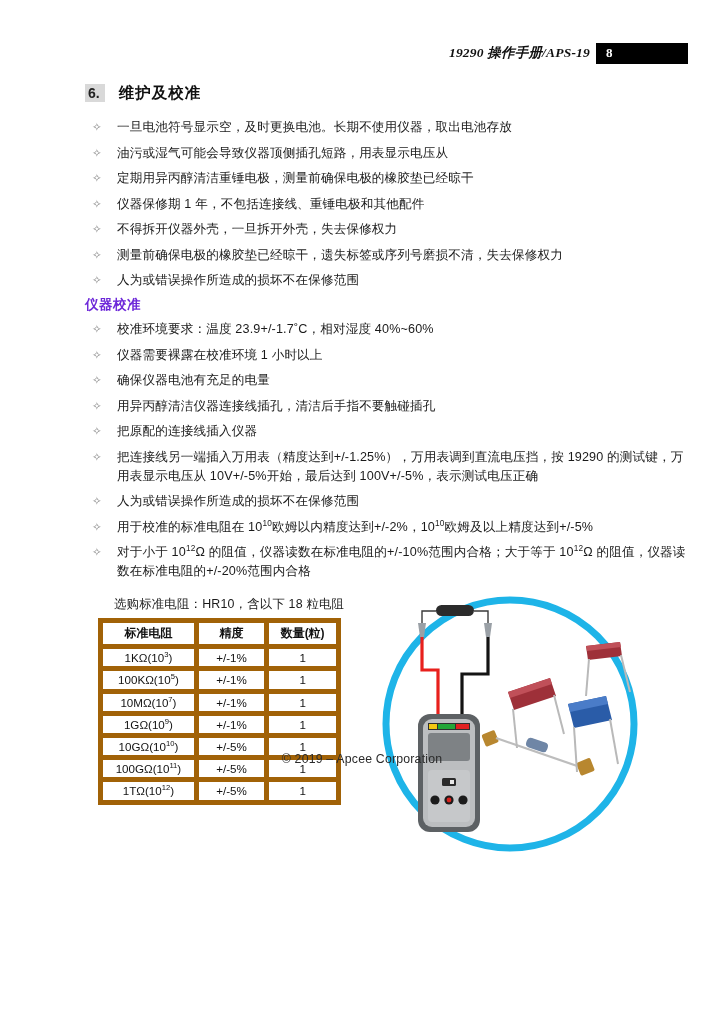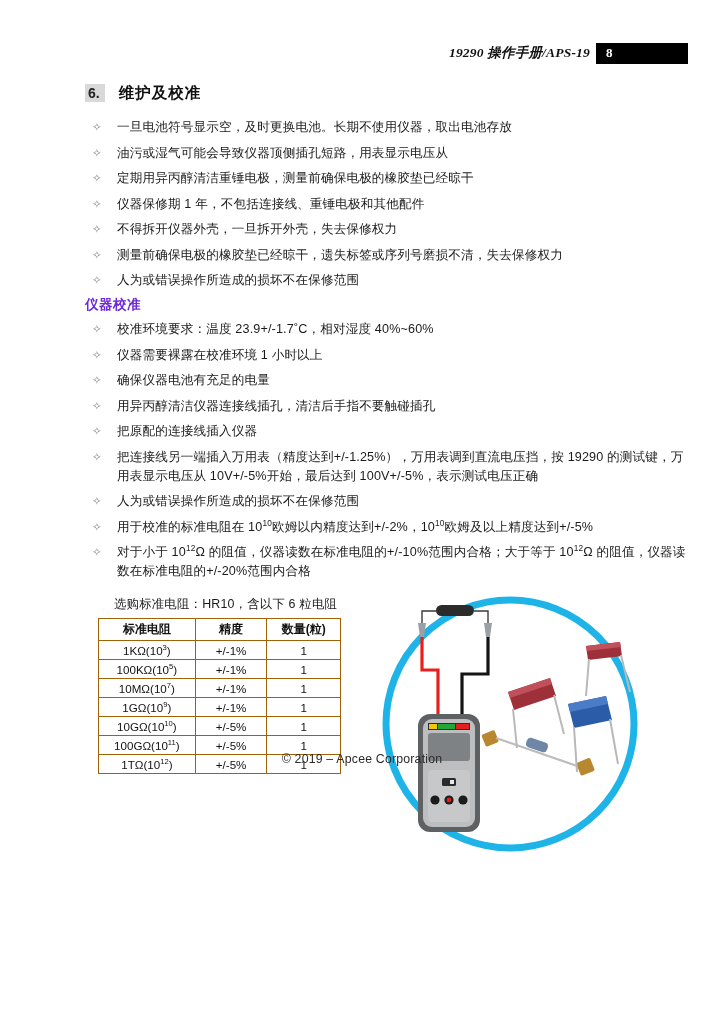--- a/index.html
+++ b/index.html
@@ -121,21 +121,21 @@
     margin-bottom: 5px;
     margin-left: 16px;
     letter-spacing: 0.2px;
   }
   table.res-table {
     border-collapse: collapse;
     width: 243px;
     font-size: 11.6px;
   }
   table.res-table td, table.res-table th {
-    border: 1px solid #a16207;
+    border: 5px solid #a16207;
     text-align: center;
     padding: 2.1px 2px;
     font-weight: normal;
     color: #111;
     height: 19px;
   }
   table.res-table th { font-weight: bold; font-size: 12px; }
   table.res-table .c0 { width: 97px; }
   table.res-table .c1 { width: 72px; }
   table.res-table .c2 { width: 74px; }
@@ -243,21 +243,21 @@
         <span class="bullet-mark">✧</span>
         <span class="bullet-text">用于校准的标准电阻在 10<sup>10</sup>欧姆以内精度达到+/-2%，10<sup>10</sup>欧姆及以上精度达到+/-5%</span>
       </div>
       <div class="bullet-row">
         <span class="bullet-mark">✧</span>
         <span class="bullet-text">对于小于 10<sup>12</sup>Ω 的阻值，仪器读数在标准电阻的+/-10%范围内合格；大于等于 10<sup>12</sup>Ω 的阻值，仪器读<span class="ln2">数在标准电阻的+/-20%范围内合格</span></span>
       </div>
     </div>
 
   <div class="table-wrap">
-    <div class="table-caption">选购标准电阻：HR10，含以下 6 粒电阻</div>
+    <div class="table-caption">选购标准电阻：HR10，含以下 18 粒电阻</div>
     <table class="res-table">
       <thead>
         <tr>
           <th class="c0">标准电阻</th>
           <th class="c1">精度</th>
           <th class="c2">数量(粒)</th>
         </tr>
       </thead>
       <tbody id="table-body">
           <tr>

